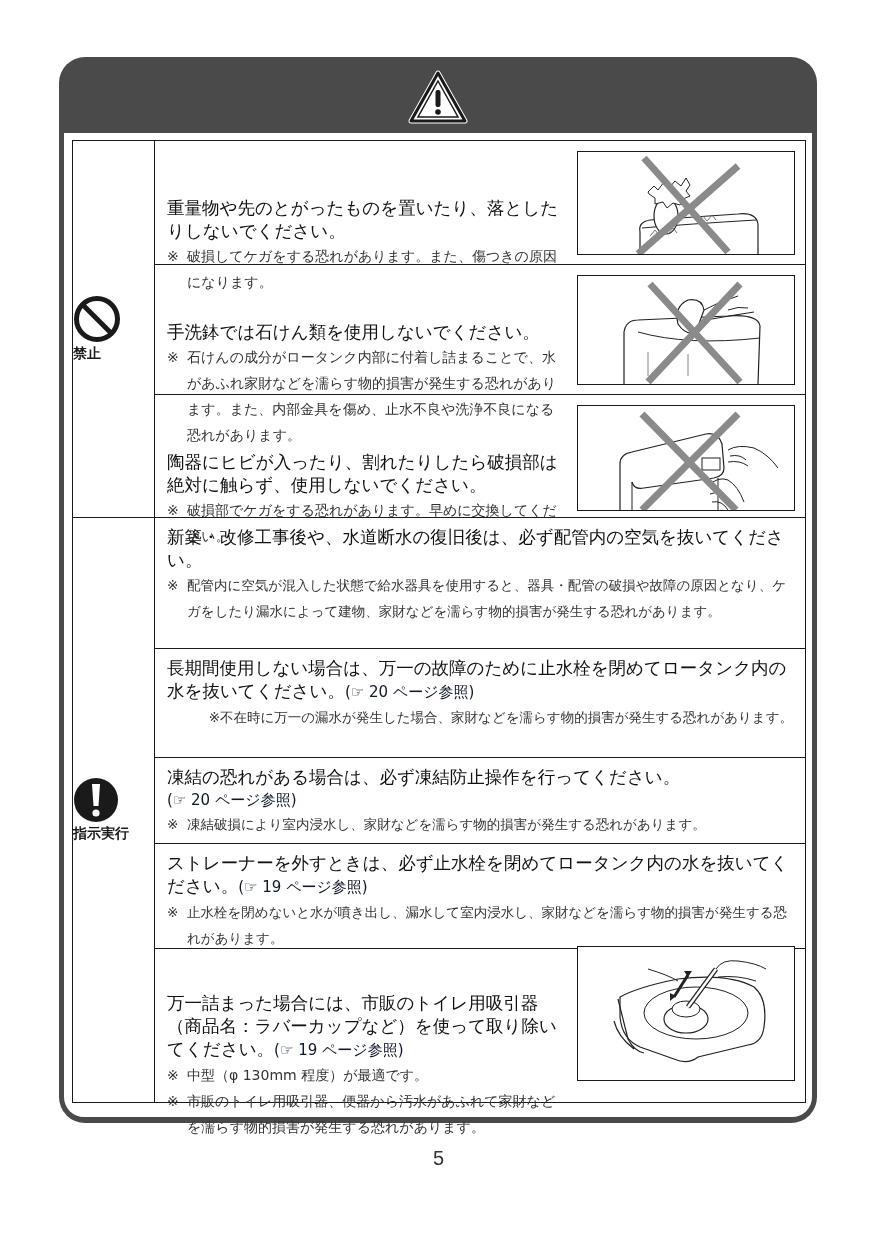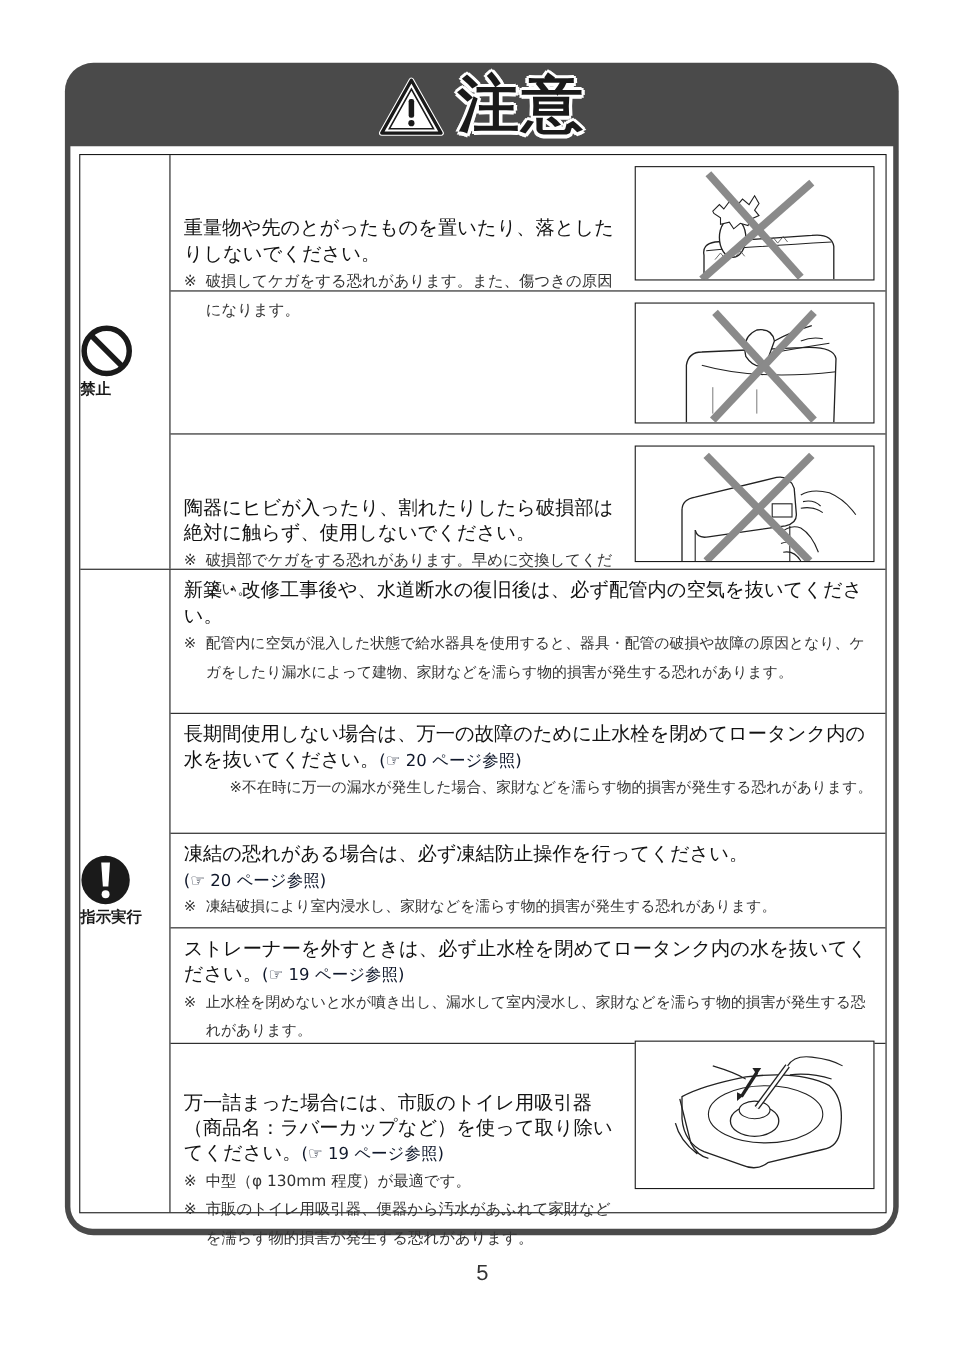--- a/index.html
+++ b/index.html
@@ -53,21 +53,20 @@
 
 <div class="frame">
   <div class="header">
     <svg class="warn-icon" viewBox="0 0 60 54">
       <polygon points="30,3 57,51 3,51" fill="#fff" stroke="#fff" stroke-width="5" stroke-linejoin="round"></polygon>
       <polygon points="30,3 57,51 3,51" fill="#fff" stroke="#1a1a1a" stroke-width="3" stroke-linejoin="round"></polygon>
       <polygon points="30,11 50,47 10,47" fill="none" stroke="#1a1a1a" stroke-width="1.5"></polygon>
       <rect x="27.5" y="20" width="5" height="17" rx="2" fill="#1a1a1a"></rect>
       <circle cx="30" cy="42" r="2.8" fill="#1a1a1a"></circle>
     </svg>
-    <span class="title">注意</span>
   </div>
   <div class="frame-inner"></div>
 </div>
 
 <div class="table">
 
   <div class="section prohibit">
     <div class="icon-col">
       <svg width="48" height="48" viewBox="0 0 48 48">
         <circle cx="24" cy="24" r="20.5" fill="none" stroke="#1a1a1a" stroke-width="5"></circle>
@@ -89,20 +88,24 @@
             <ellipse cx="88" cy="64" rx="12" ry="18" fill="#fff" stroke="#222" stroke-width="1.2"></ellipse>
             <path d="M70,40 l6,-6 l4,4 l6,-8 l5,6 l6,-7 l6,5 l5,-8 l4,7 l-4,6 l4,5 l-7,3 l-3,6 l-7,-2 l-6,5 l-4,-6 l-8,2 l0,-6 l-6,-4 z" fill="#fff" stroke="#222" stroke-width="1"></path>
             <path d="M72,84 l5,-6 l4,5 l5,-7 l4,6 l5,-6 l4,5 M120,70 l5,-6 l4,5 l5,-6 l4,5" fill="none" stroke="#555" stroke-width="0.8"></path>
             <line x1="66" y1="6" x2="150" y2="100" stroke="#8a8a8a" stroke-width="7"></line>
             <line x1="160" y1="14" x2="60" y2="102" stroke="#8a8a8a" stroke-width="7"></line>
           </svg>
         </div>
       </div>
 
       <div class="row with-img" style="top:124px;height:130px;">
+        <div class="text">
+          <div class="main">手洗鉢では石けん類を使用しないでください。</div>
+          <div class="note"><span class="note-mark">※</span><span>石けんの成分がロータンク内部に付着し詰まることで、水があふれ家財などを濡らす物的損害が発生する恐れがあります。また、内部金具を傷め、止水不良や洗浄不良になる恐れがあります。</span></div>
+        </div>
         <div class="illus" style="top:10px;height:110px;">
           <svg width="216" height="108" viewBox="0 0 216 108">
             <path d="M46,108 L46,56 Q48,44 60,44 L150,40 Q180,38 182,50 L180,108" fill="none" stroke="#222" stroke-width="1.2"></path>
             <path d="M60,56 Q110,70 182,62" fill="none" stroke="#222" stroke-width="1"></path>
             <path d="M100,48 Q96,30 110,24 Q124,22 126,34 L118,56 Q108,60 100,48 z" fill="#fff" stroke="#222" stroke-width="1.2"></path>
             <path d="M126,34 Q140,26 160,20 M128,44 Q150,40 176,36 M150,34 Q160,30 170,32" fill="none" stroke="#222" stroke-width="1"></path>
             <path d="M70,76 L70,100 M110,78 L110,100" fill="none" stroke="#666" stroke-width="0.8"></path>
             <line x1="72" y1="8" x2="162" y2="106" stroke="#8a8a8a" stroke-width="7"></line>
             <line x1="162" y1="8" x2="70" y2="106" stroke="#8a8a8a" stroke-width="7"></line>
           </svg>

